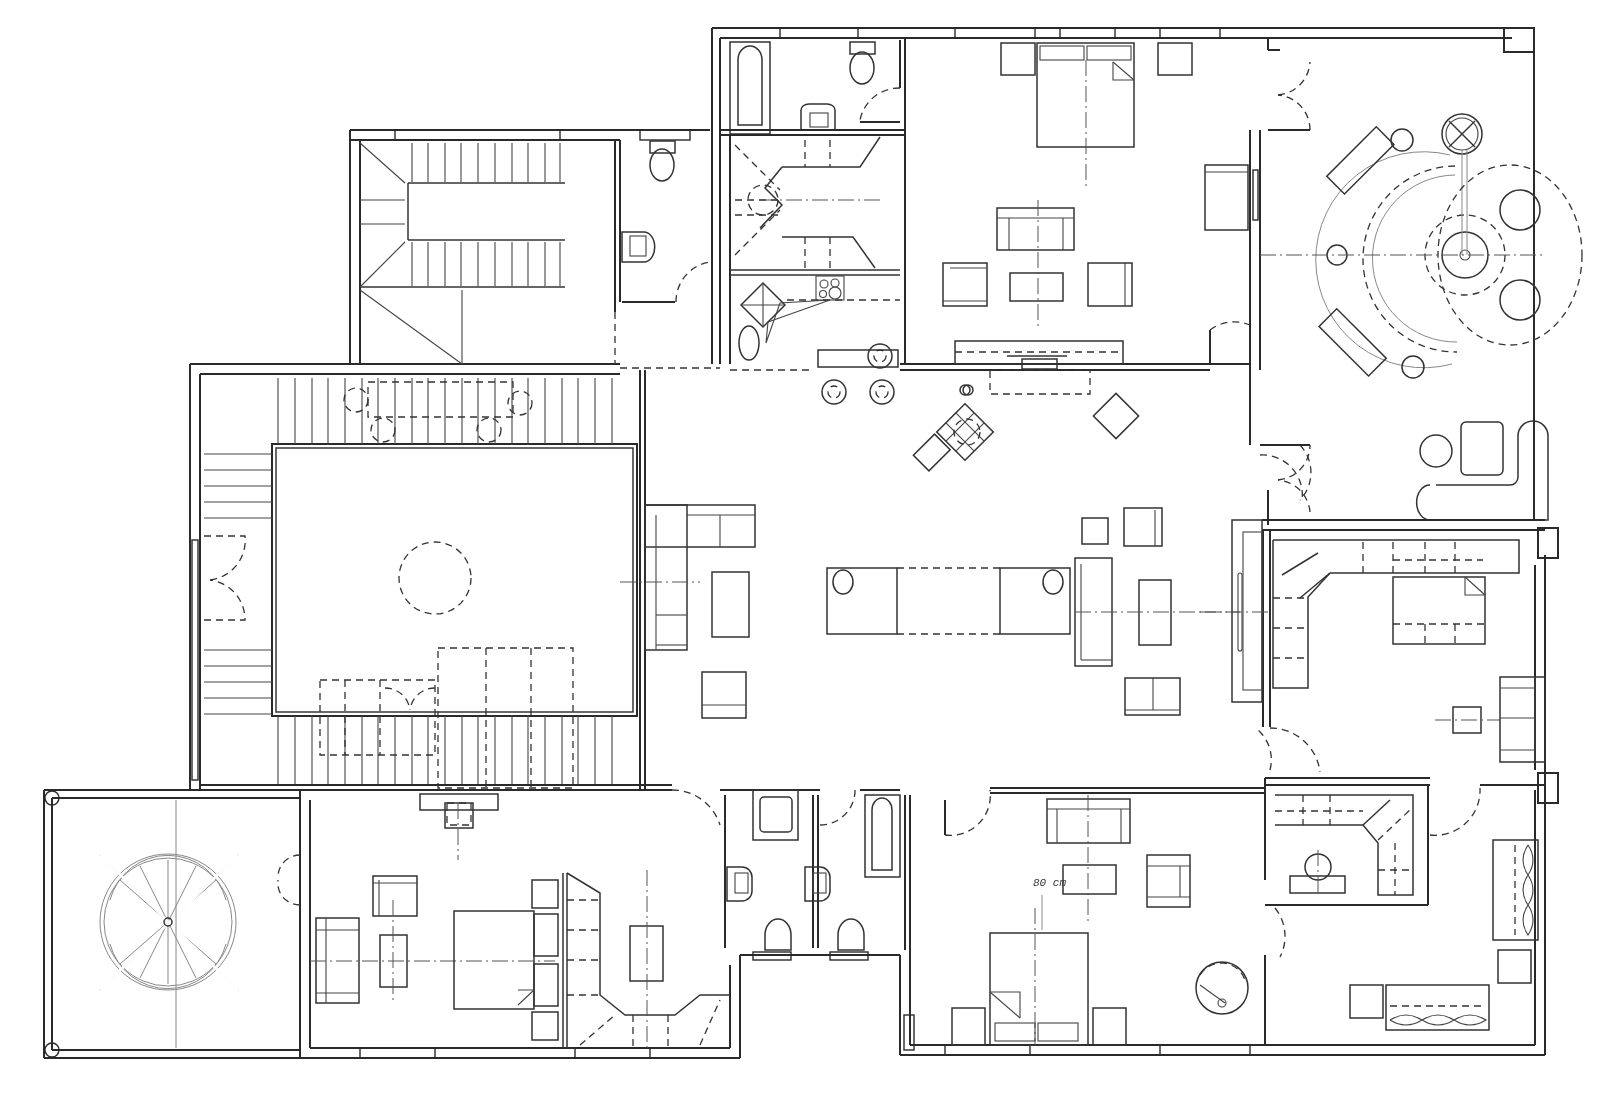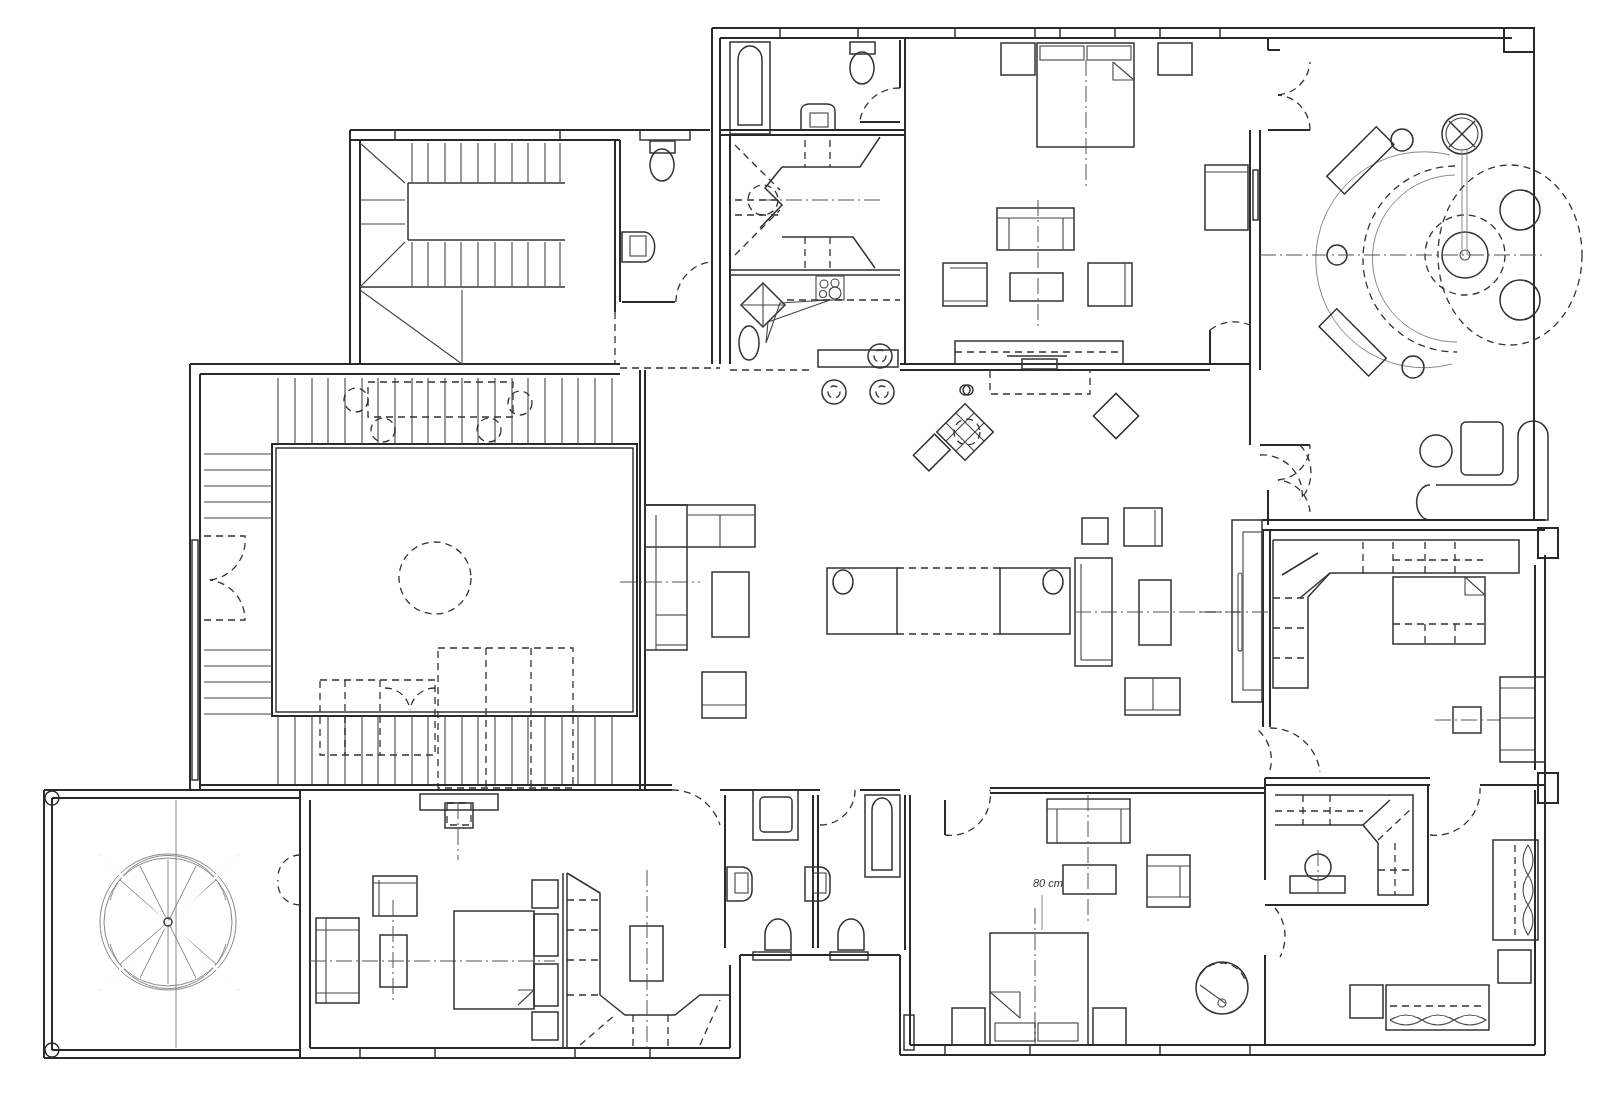--- a/index.html
+++ b/index.html
@@ -5,21 +5,21 @@
   html, body { margin:0; padding:0; background:#ffffff; }
   body { width:1600px; height:1093px; overflow:hidden; position:relative; font-family:"Liberation Sans", sans-serif; }
   #plan { position:absolute; left:0; top:0; width:1600px; height:1093px; }
   .w { fill:none; stroke:#2a2a2a; stroke-width:2; }
   .wt { fill:none; stroke:#2a2a2a; stroke-width:1.4; }
   .f { fill:none; stroke:#333; stroke-width:1.5; }
   .fl { fill:none; stroke:#444; stroke-width:1.1; }
   .d { fill:none; stroke:#333; stroke-width:1.3; stroke-dasharray:7 5; }
   .c { fill:none; stroke:#555; stroke-width:1; stroke-dasharray:16 4 2 4; }
   .g { fill:none; stroke:#888; stroke-width:1; }
-  .annot { position:absolute; font-family:Liberation Sans, sans-serif; font-style:italic; font-size:11px; color:#333; }
+  .annot { position:absolute; font-family:Liberation Mono, monospace; font-style:italic; font-size:11px; color:#333; }
 </style>
 </head>
 <body>
 
 <svg id="plan" viewBox="0 0 1600 1093" xmlns="http://www.w3.org/2000/svg">
 
   <g>
 
     <polyline class="w" points="712,28 1534,28 1534,520"></polyline>
     <polyline class="w" points="720,38 1268,38"></polyline>

